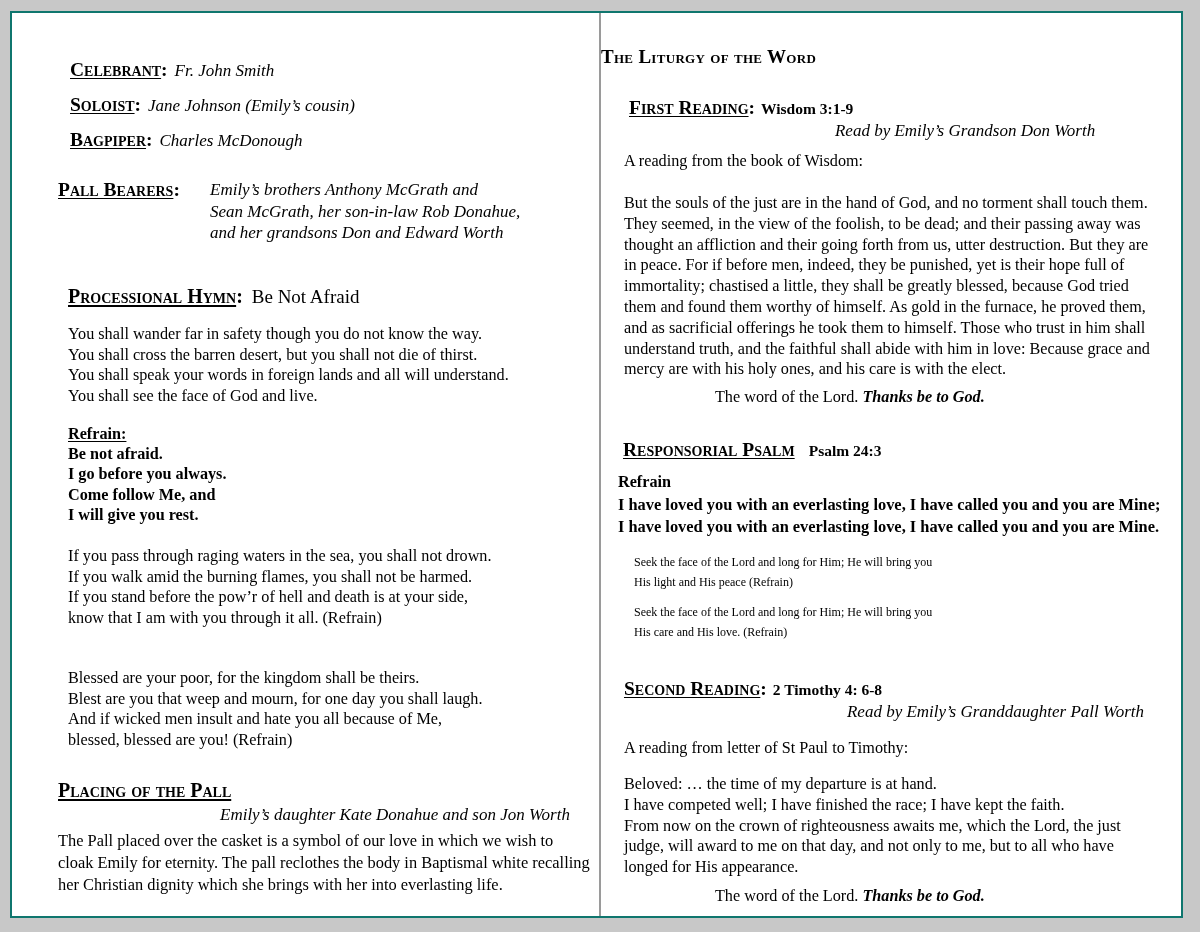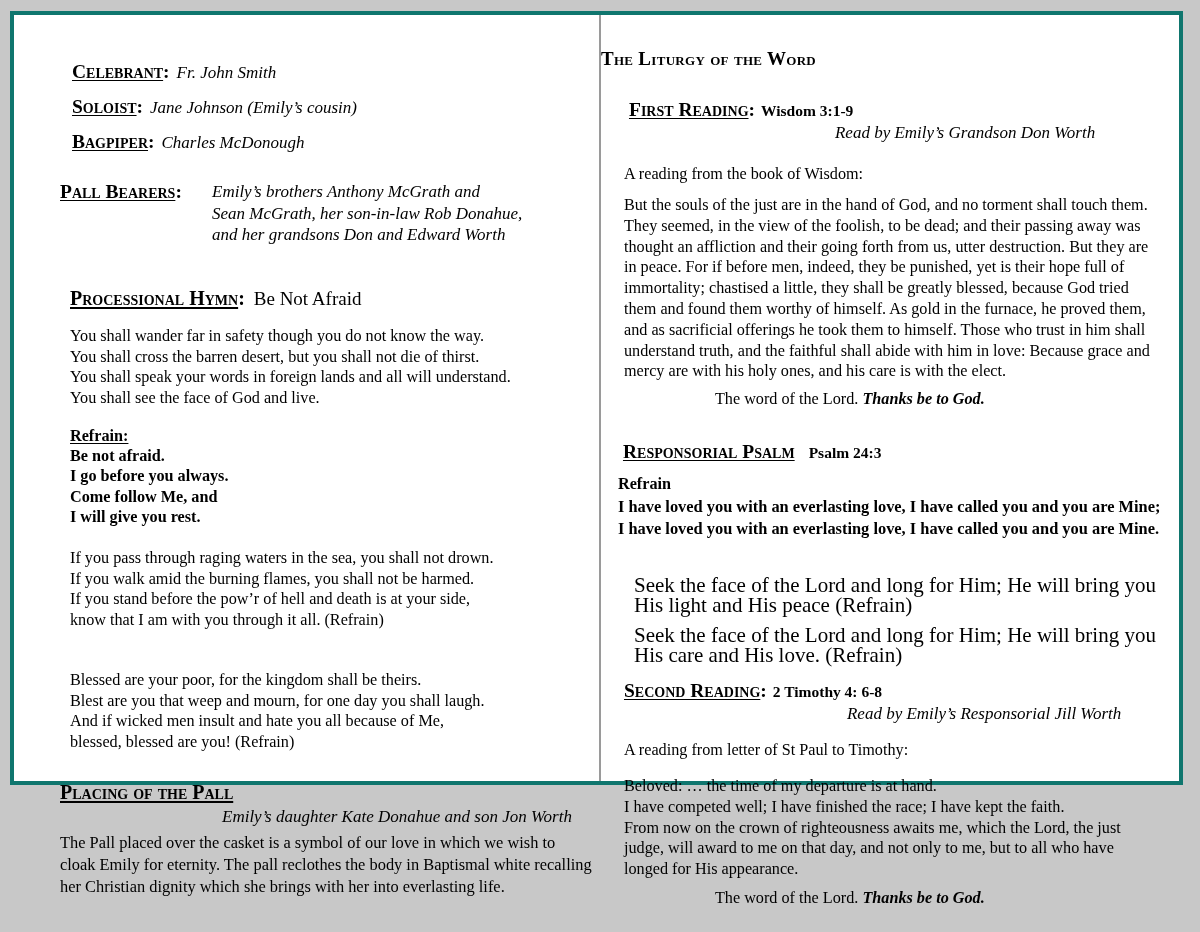--- a/index.html
+++ b/index.html
@@ -13,23 +13,23 @@
     font-family: "Liberation Serif", "DejaVu Serif", serif;
     color: #000;
     overflow: hidden;
   }
 
   .spread {
     position: absolute;
     left: 10px;
     top: 11px;
     width: 1173px;
-    height: 774px;
+    height: 907px;
     background: #ffffff;
-    border: 4px solid #0f766e;
+    border: 2px solid #0f766e;
     box-sizing: border-box;
     display: flex;
   }
 
   .page {
     position: relative;
     box-sizing: border-box;
     height: 100%;
   }
   .page-left  { width: 589px; padding: 0; }
@@ -207,23 +207,22 @@
   }
   .psalm-refrain-lines {
     position: absolute;
     font-weight: bold;
     font-size: 16.4px;
     line-height: 21.5px;
     white-space: nowrap;
   }
   .psalm-verse {
     position: absolute;
-    font-size: 21px;
+    font-size: 12px;
     line-height: 19.5px;
-    margin-top: 21px;
   }
 </style>
 </head>
 <body>
 
 <div class="spread">
 
   <div class="page page-left">
 
     <div class="roster">
@@ -290,21 +289,21 @@
   </div>
 
   <div class="page page-right">
 
     <div class="liturgy-title">The Liturgy of the Word</div>
 
     <div class="reading-head" style="left:28px; top:84px;">
       <span class="lbl">First Reading</span><span class="colon">:</span><span class="cite">Wisdom 3:1-9</span>
     </div>
     <div class="reader-credit" style="left:234px; top:108px;">Read by Emily’s Grandson Don Worth</div>
-    <div class="intro-line" style="left:23px; top:150px;">A reading from the book of Wisdom:</div>
+    <div class="intro-line" style="left:23px; top:139px;">A reading from the book of Wisdom:</div>
     <div class="reading-body" style="left:23px; top:180px; width:535px;">But the souls of the just are in the hand of God, and no torment shall touch them. They seemed, in the view of the foolish, to be dead; and their passing away was thought an affliction and their going forth from us, utter destruction. But they are in peace. For if before men, indeed, they be punished, yet is their hope full of immortality; chastised a little, they shall be greatly blessed, because God tried them and found them worthy of himself. As gold in the furnace, he proved them, and as sacrificial offerings he took them to himself. Those who trust in him shall understand truth, and the faithful shall abide with him in love: Because grace and mercy are with his holy ones, and his care is with the elect.</div>
     <div class="word-of-lord" style="left:80px; top:375px;">
       <span>The word of the Lord. </span><span class="bolditalic">Thanks be to God.</span>
     </div>
 
     <div class="reading-head" style="left:22px; top:426px;">
       <span class="lbl">Responsorial Psalm</span><span class="cite" style="margin-left:14px;">Psalm 24:3</span>
     </div>
     <div class="psalm-refrain-lbl" style="left:17px; top:460px;">Refrain</div>
     <div class="psalm-refrain-lines" style="left:17px; top:481px;">
@@ -316,21 +315,21 @@
       <div>His light and His peace  (Refrain)</div>
     </div>
     <div class="psalm-verse" style="left:33px; top:590px;">
       <div>Seek the face of the Lord and long for Him; He will bring you</div>
       <div>His care and His love. (Refrain)</div>
     </div>
 
     <div class="reading-head" style="left:23px; top:665px;">
       <span class="lbl">Second Reading</span><span class="colon">:</span><span class="cite">2 Timothy 4: 6-8</span>
     </div>
-    <div class="reader-credit" style="left:246px; top:689px;">Read by Emily’s Responsorial Jill Worth</div>
+    <div class="reader-credit" style="left:246px; top:689px;">Read by Emily’s Granddaughter Pall Worth</div>
     <div class="intro-line" style="left:23px; top:726px;">A reading from letter of St Paul to Timothy:</div>
     <div class="reading-body" style="left:23px; top:761px; width:545px;">
       <div>Beloved: … the time of my departure is at hand.</div>
       <div>I have competed well; I have finished the race; I have kept the faith.</div>
       <div>From now on the crown of righteousness awaits me, which the Lord, the just</div>
       <div>judge, will award to me on that day, and not only to me, but to all who have</div>
       <div>longed for His appearance.</div>
     </div>
     <div class="word-of-lord" style="left:80px; top:874px;">
       <span>The word of the Lord. </span><span class="bolditalic">Thanks be to God.</span>

